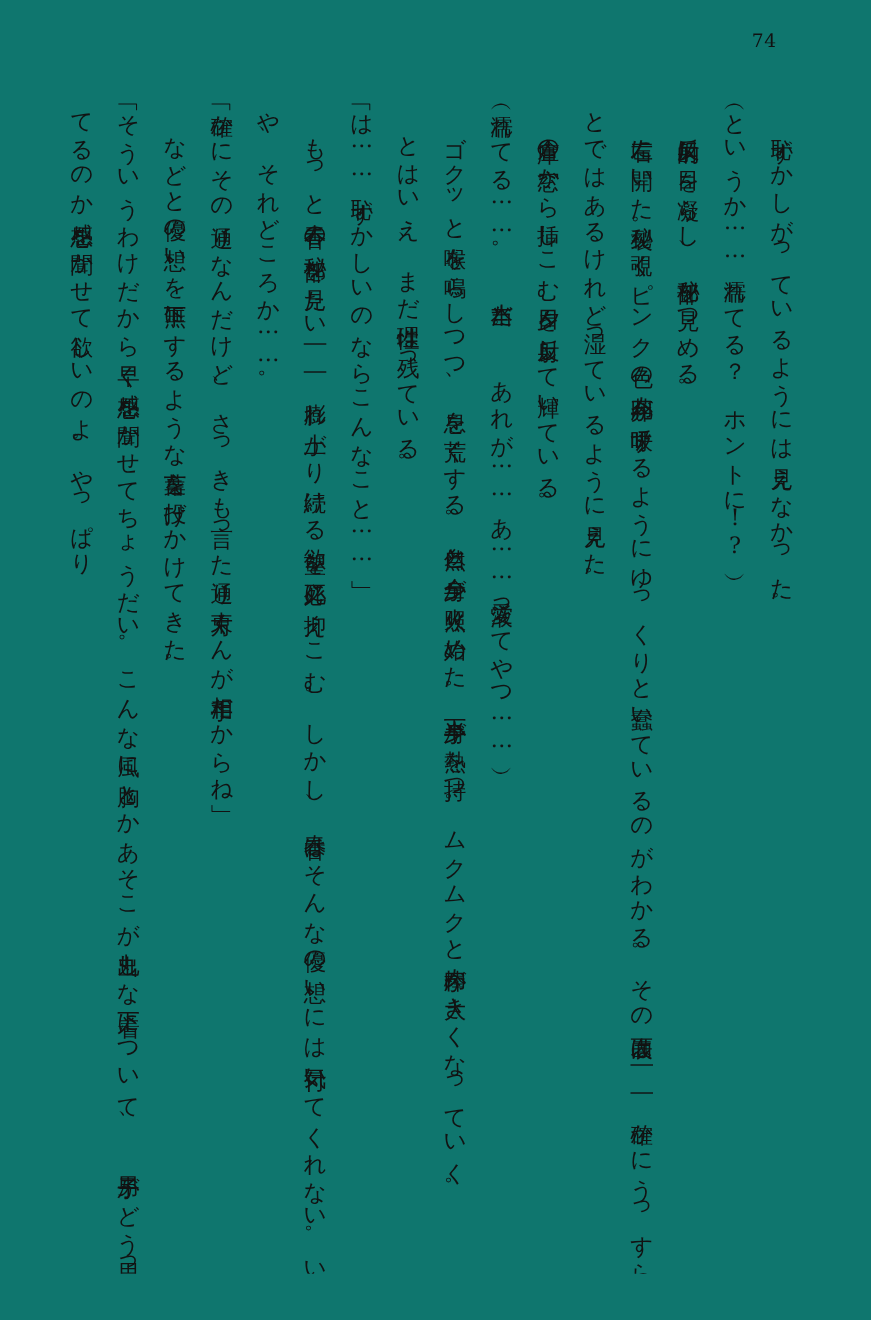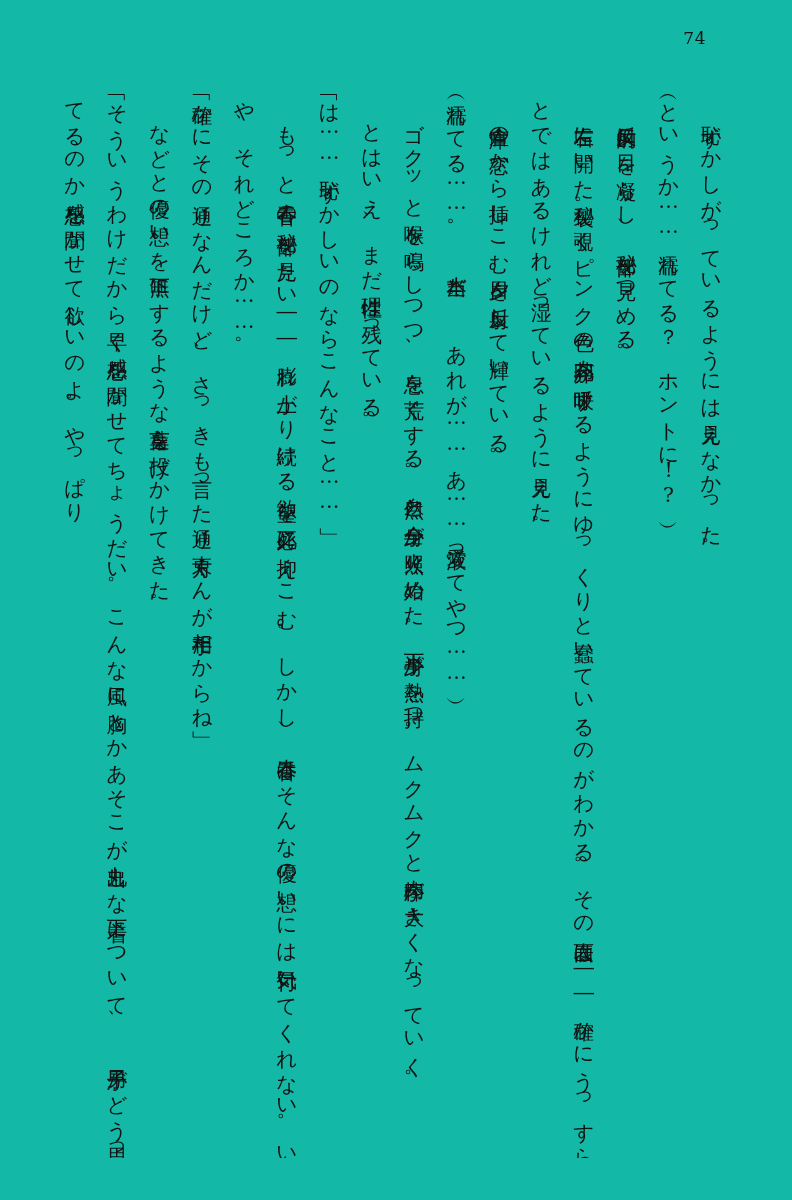--- a/index.html
+++ b/index.html
@@ -11,21 +11,21 @@
     width: 792px;
     height: 1200px;
     overflow: hidden;
     font-family: "DejaVu Serif", "Liberation Serif", serif;
     color: #111111;
   }
   .page {
     position: relative;
     width: 792px;
     height: 1200px;
-    background: #14b8a6;
+    background: #0f766e;
     box-sizing: border-box;
   }
   .page-number {
     position: absolute;
     top: 28px;
     right: 86px;
     font-size: 17px;
     font-family: "DejaVu Serif", "Liberation Serif", serif;
     letter-spacing: 0.5px;
     color: #111111;

